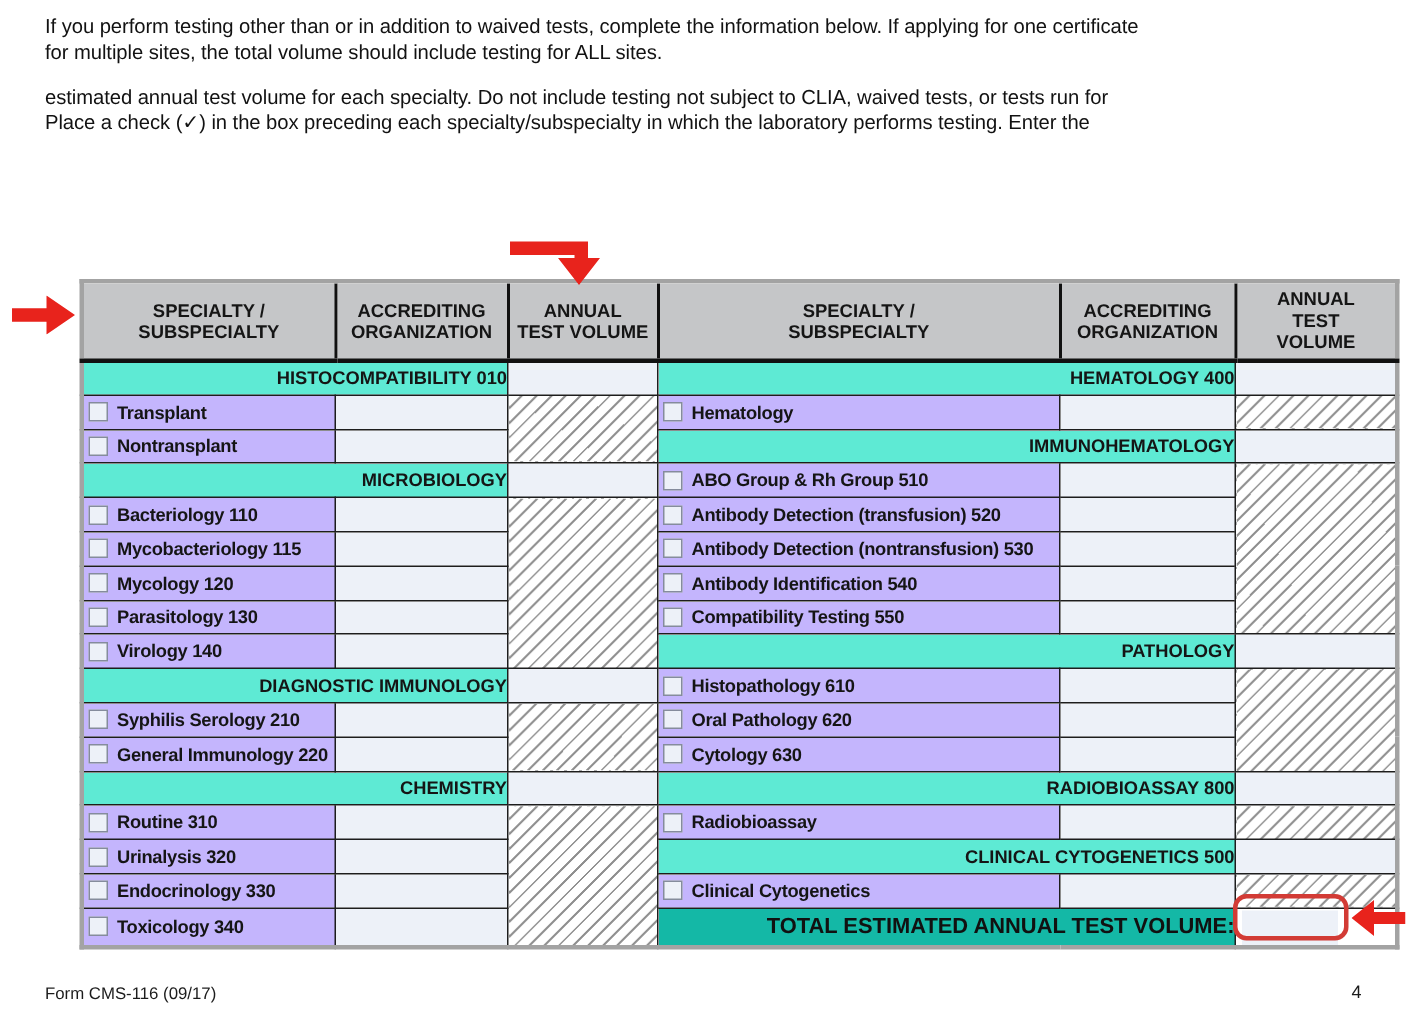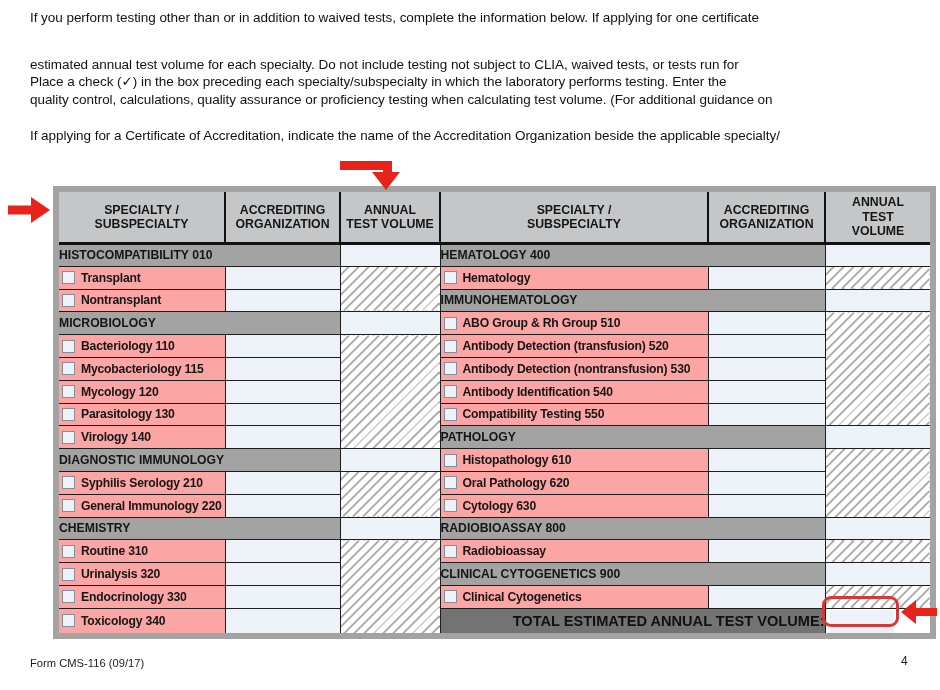--- a/index.html
+++ b/index.html
@@ -8,46 +8,46 @@
     font-family:"Liberation Sans",sans-serif;color:#161616;overflow:hidden;
   }
   
   .para{position:absolute;left:30px;width:890px;font-size:13.5px;line-height:17.3px;color:#121212;letter-spacing:-0.05px;}
   #p1{top:9px;} #p2{top:56px;} #p3{top:127px;}
 
   
   table.spec{
     position:absolute;left:53px;top:186px;width:877px;
     border-collapse:collapse;table-layout:fixed;
-    border:6px solid #a3a3a3;
+    border:3px solid #a3a3a3;
   }
   table.spec td,table.spec th{border:1px solid #1d1d1d;padding:0;vertical-align:middle;overflow:hidden;}
   tr.hdr th{
     background:#c5c6c8;border:2px solid #111;border-bottom:3px solid #111;
     font-size:12.3px;font-weight:700;line-height:14.5px;text-align:center;color:#151515;height:50px;
   }
   tr.body{height:22.8px;}
   td.sec{
-    background:#a3a3a3;border-top:2px solid #141414;border-bottom:2px solid #141414;
-    font-size:12.2px;font-weight:700;padding-left:6px;white-space:nowrap;color:#151515;
-  }
-  td.item{background:#fca5a5;}
+    background:#5eead4;border-top:2px solid #141414;border-bottom:2px solid #141414;
+    font-size:12.2px;font-weight:700;padding-left:6px;white-space:nowrap;color:#151515;text-align:right;
+  }
+  td.item{background:#c4b5fd;}
   td.item .cellflex{display:flex;align-items:center;height:100%;padding-left:3px;}
   .cb{
     width:13px;height:13px;flex:0 0 13px;background:#edf1f8;border:1.4px solid #858c9c;
     margin-right:6px;box-sizing:border-box;display:inline-block;
   }
   .lbl{font-size:12.2px;font-weight:700;white-space:nowrap;letter-spacing:-0.2px;color:#151515;}
   td.acc{background:#edf1f8;}
   td.vol{background:#edf1f8;border-top:2px solid #141414;border-bottom:2px solid #141414;}
   td.hatch{
     background:repeating-linear-gradient(135deg,#ffffff 0px,#ffffff 5.6px,#8f8f8f 5.6px,#8f8f8f 6.9px);
   }
   td.total-label{
-    background:#737373;border-top:2px solid #141414;
+    background:#14b8a6;border-top:2px solid #141414;
     font-size:14.6px;font-weight:700;text-align:right;padding-right:5px;white-space:nowrap;color:#111;
   }
   td.total-cell{background:#ffffff;border-top:2px solid #141414;}
   .total-input{width:64px;height:23px;background:#edf1f8;margin:1px 0 0 4px;}
   .hdr-line{display:block;}
 
   
   .annot{position:absolute;pointer-events:none;}
   #red-box{
     left:822px;top:596px;width:77px;height:31px;
@@ -55,28 +55,27 @@
   }
   
   .footer-left{position:absolute;left:30px;top:657px;font-size:11.2px;color:#1c1c1c;}
   .footer-right{position:absolute;left:901px;top:654px;font-size:12px;color:#1c1c1c;}
 </style>
 </head>
 <body>
 
 <div class="para" id="p1">
   <div>If you perform testing other than or in addition to waived tests, complete the information below. If applying for one certificate</div>
+  <div>for multiple sites, the total volume should include testing for ALL sites.</div>
 </div>
 <div class="para" id="p2">
   <div>estimated annual test volume for each specialty. Do not include testing not subject to CLIA, waived tests, or tests run for</div>
   <div>Place a check (✓) in the box preceding each specialty/subspecialty in which the laboratory performs testing. Enter the</div>
-  <div>quality control, calculations, quality assurance or proficiency testing when calculating test volume. (For additional guidance on</div>
 </div>
 <div class="para" id="p3">
-  <div>If applying for a Certificate of Accreditation, indicate the name of the Accreditation Organization beside the applicable specialty/</div>
 </div>
 
 <table class="spec">
   <colgroup>
     <col style="width:169px">
       <col style="width:115px">
       <col style="width:100px">
     <col style="width:268px">
       <col style="width:117px">
       <col style="width:108px">
@@ -317,21 +316,21 @@
   </tr>
 
   <tr class="body">
     <td class="item">
           <div class="cellflex">
             <span class="cb"></span>
             <span class="lbl">Urinalysis 320</span>
           </div>
         </td>
     <td class="acc"></td>
-    <td class="sec" colspan="2">CLINICAL CYTOGENETICS 900</td>
+    <td class="sec" colspan="2">CLINICAL CYTOGENETICS 500</td>
     <td class="vol"></td>
   </tr>
 
   <tr class="body">
     <td class="item">
           <div class="cellflex">
             <span class="cb"></span>
             <span class="lbl">Endocrinology 330</span>
           </div>
         </td>

